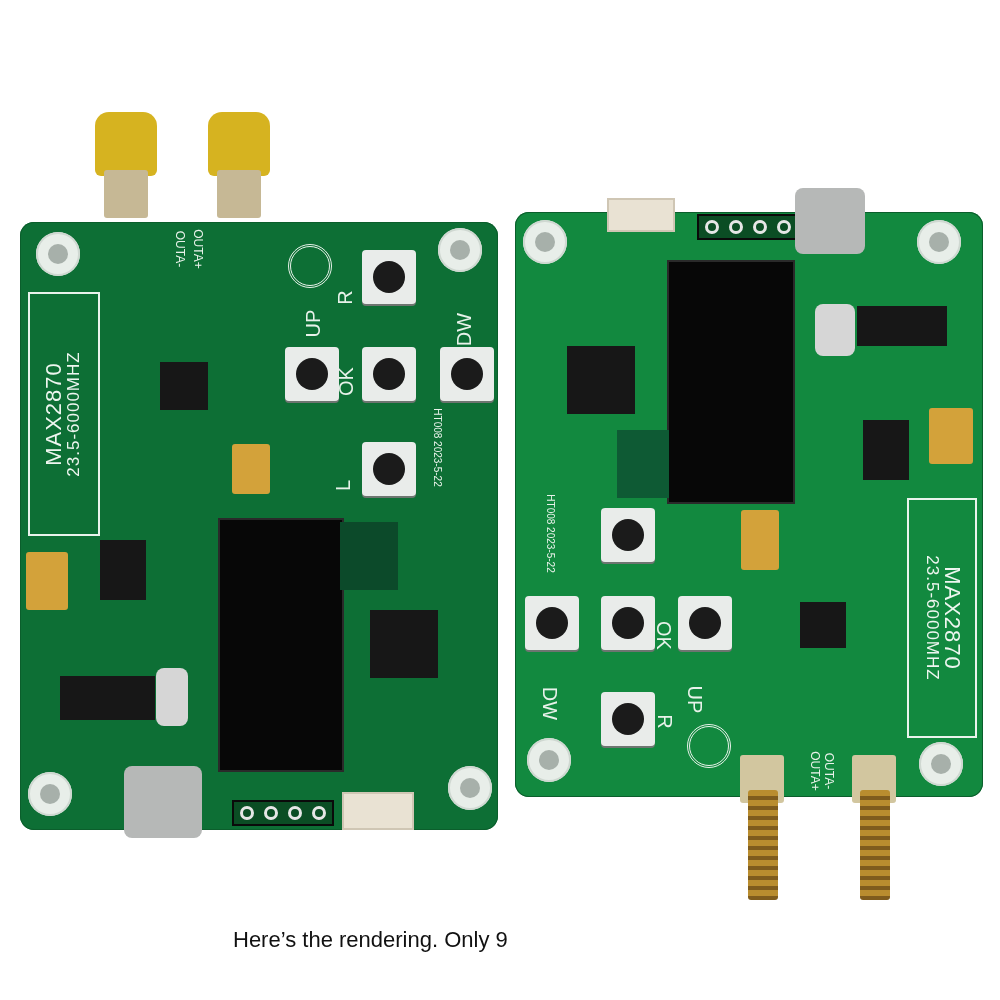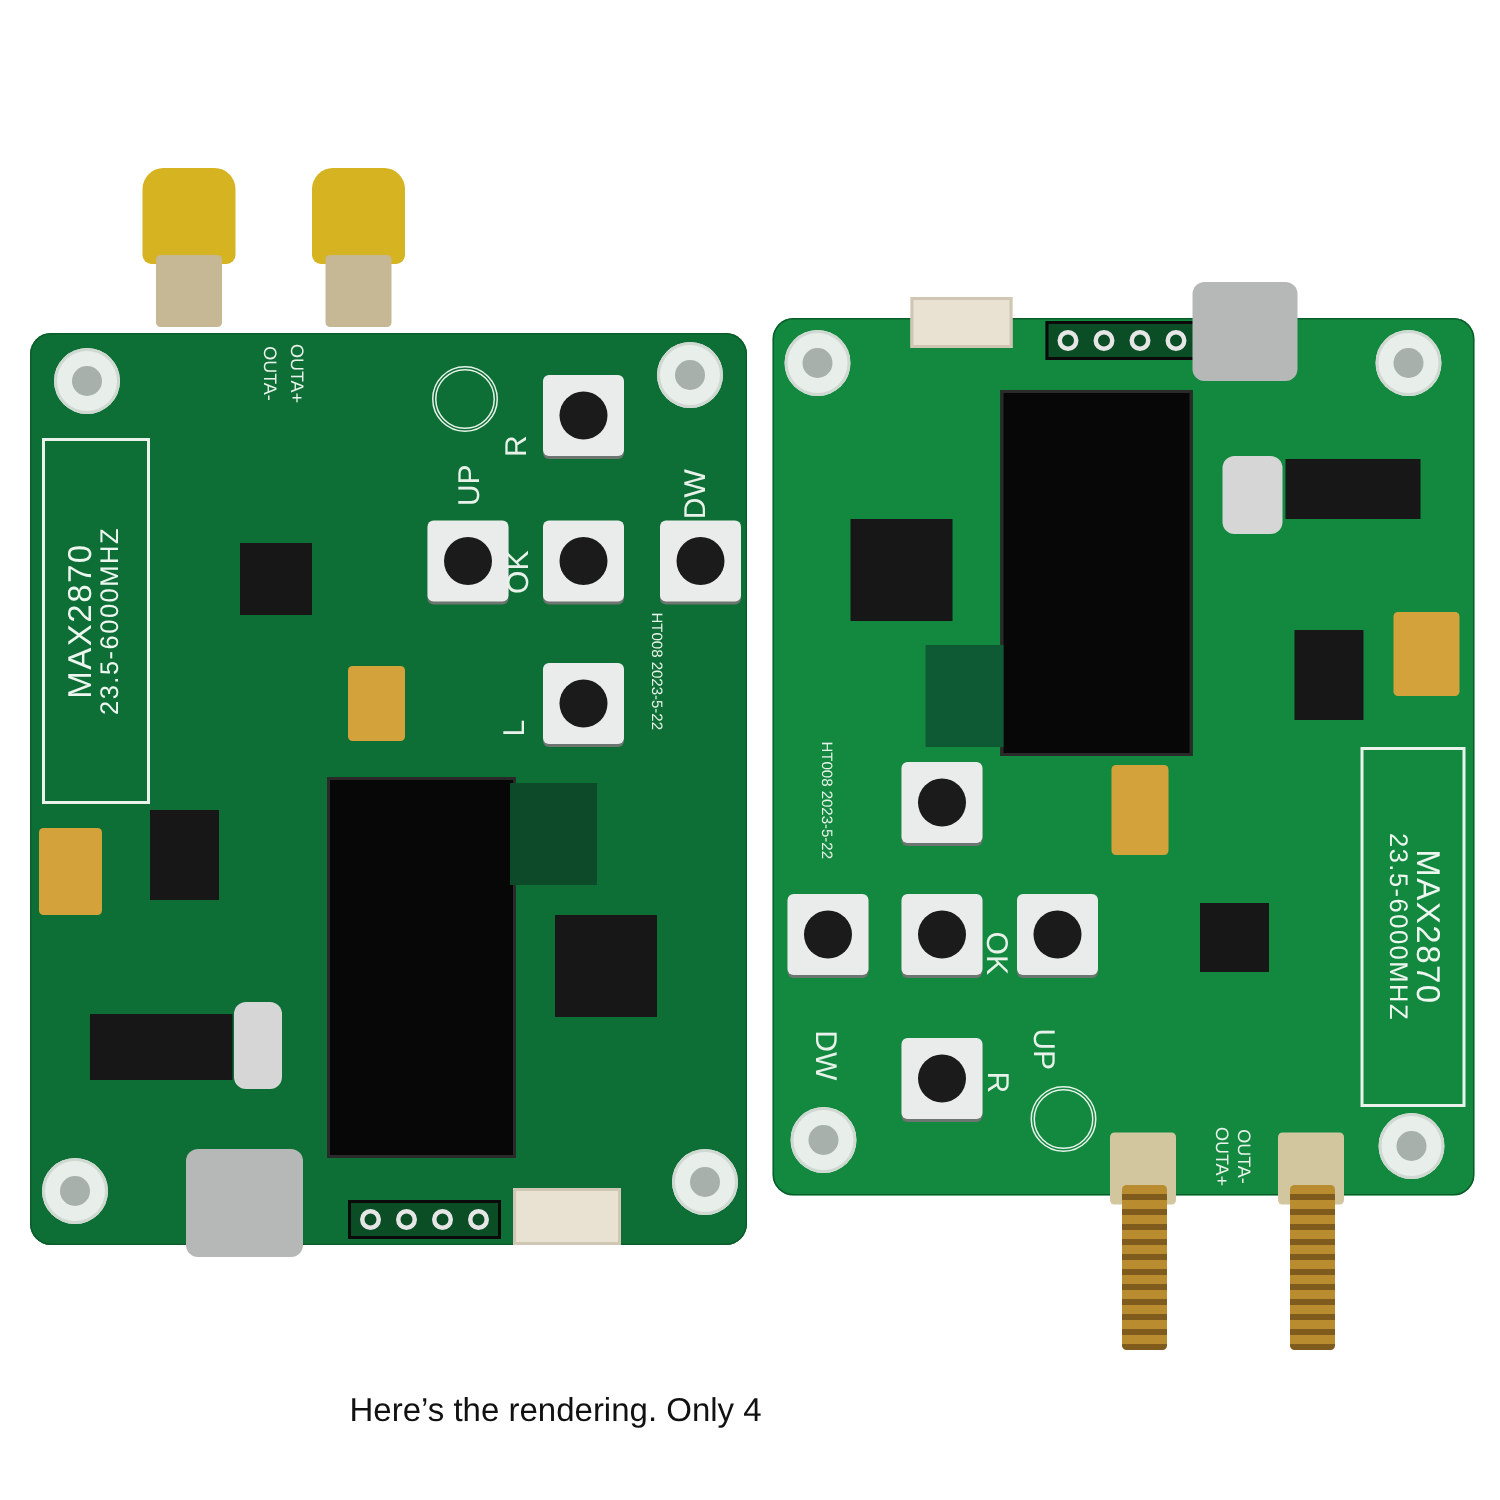--- a/index.html
+++ b/index.html
@@ -138,13 +138,13 @@
 
   <div class="silk" style="left:280px;top:552px;transform:rotate(90deg);font-size:12px;">OUTA+</div>
   <div class="silk" style="left:296px;top:552px;transform:rotate(90deg);font-size:12px;">OUTA-</div>
 </div>
 
 <div class="sma-body" style="left:740px;top:755px;background:#d2c69f;"></div>
 <div class="sma-thread" style="left:748px;top:790px;"></div>
 <div class="sma-body" style="left:852px;top:755px;background:#d2c69f;"></div>
 <div class="sma-thread" style="left:860px;top:790px;"></div>
 
-<div class="caption">Here’s the rendering. Only 4</div>
+<div class="caption">Here’s the rendering. Only 9</div>
 
 </body></html>

